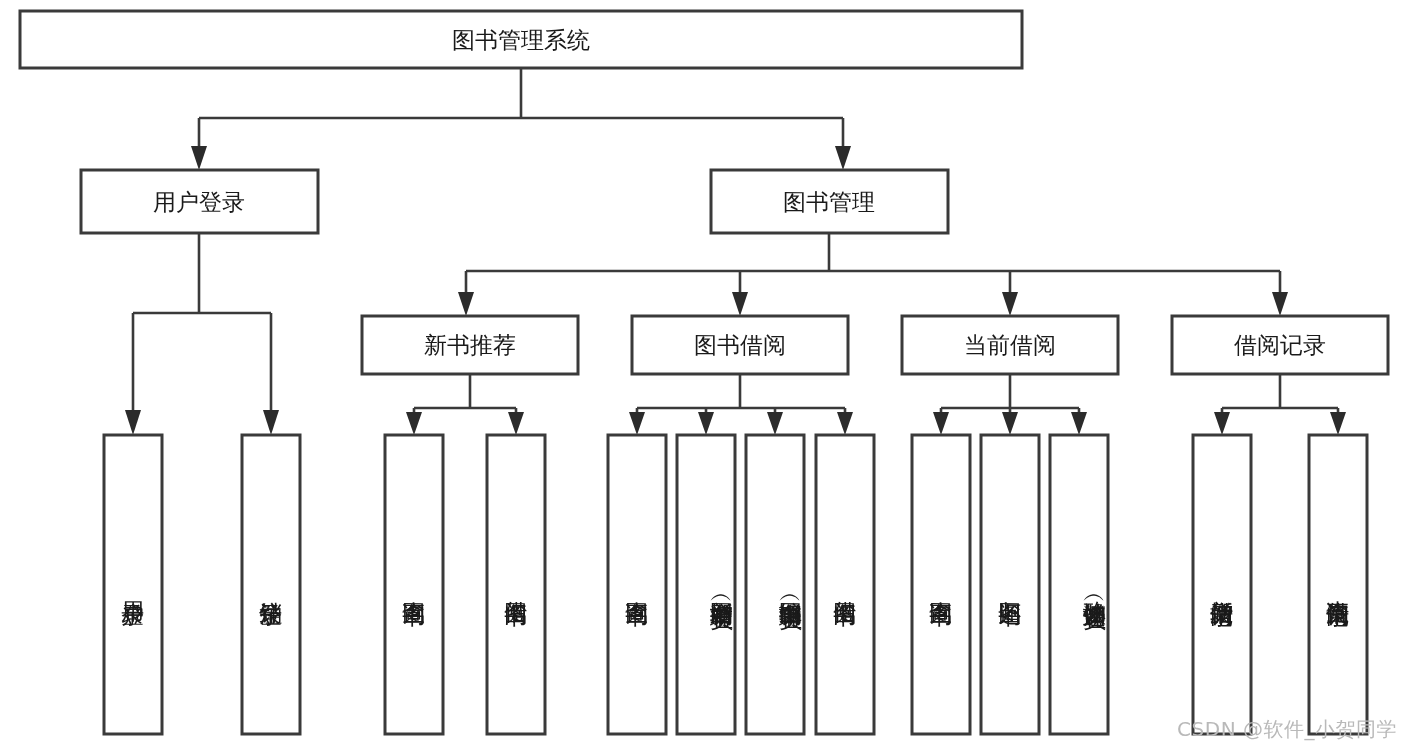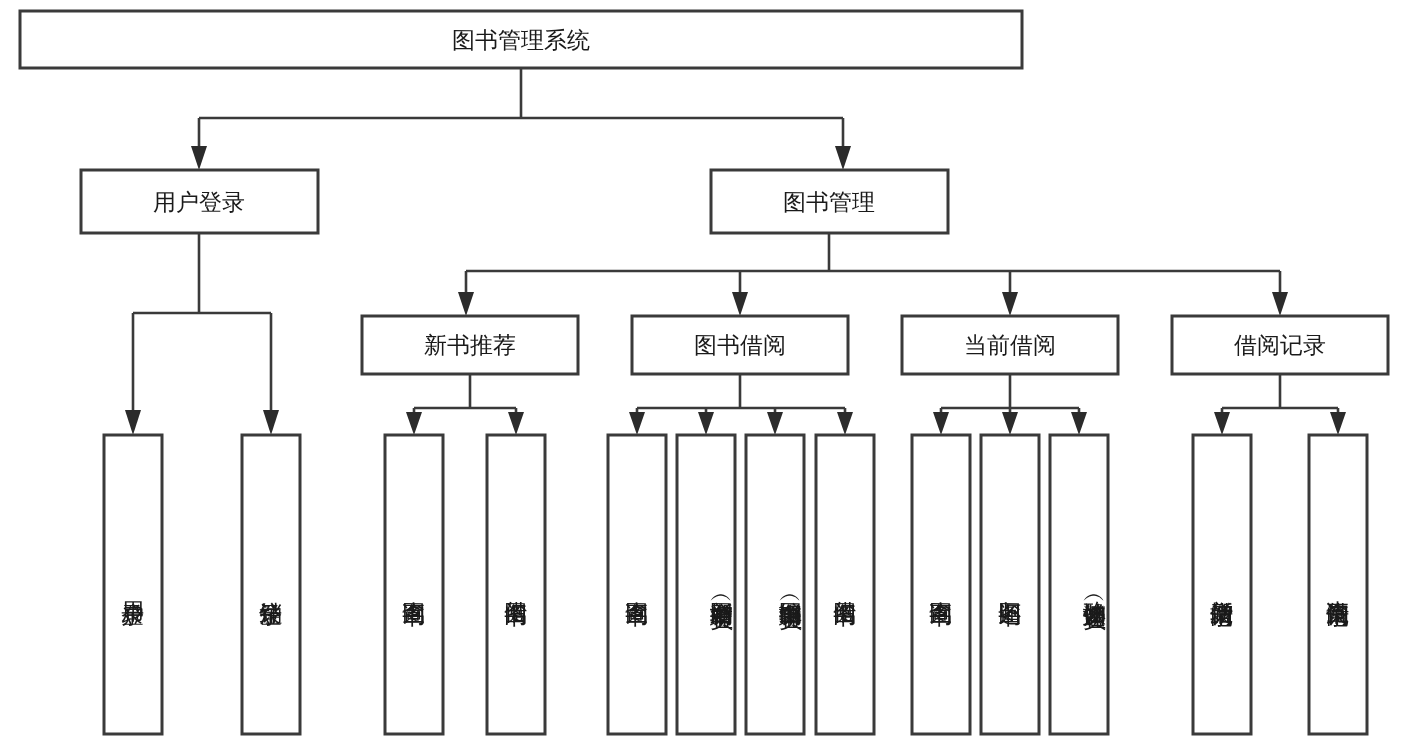--- a/index.html
+++ b/index.html
@@ -252,14 +252,15 @@
   <div class="leaf-label" style="left:746px; top:435px; width:58px; height:299px; align-items:flex-start; padding-top:6px; box-sizing:border-box;">编辑图书（管理员）</div>
   <div class="leaf-label" style="left:816px; top:435px; width:58px; height:299px;">借阅图书</div>
 
   <div class="leaf-label" style="left:912px; top:435px; width:58px; height:299px;">查询图书</div>
   <div class="leaf-label" style="left:981px; top:435px; width:58px; height:299px;">归还图书</div>
   <div class="leaf-label" style="left:1050px; top:435px; width:58px; height:299px; align-items:flex-start; padding-top:6px; box-sizing:border-box;">确认归还（管理员）</div>
 
   <div class="leaf-label" style="left:1193px; top:435px; width:58px; height:299px;">新增借阅记录</div>
   <div class="leaf-label" style="left:1309px; top:435px; width:58px; height:299px;">查询借阅记录</div>
 
+  <div class="watermark">CSDN @软件_小贺同学</div>
 
 </div>
 
 </body></html>

